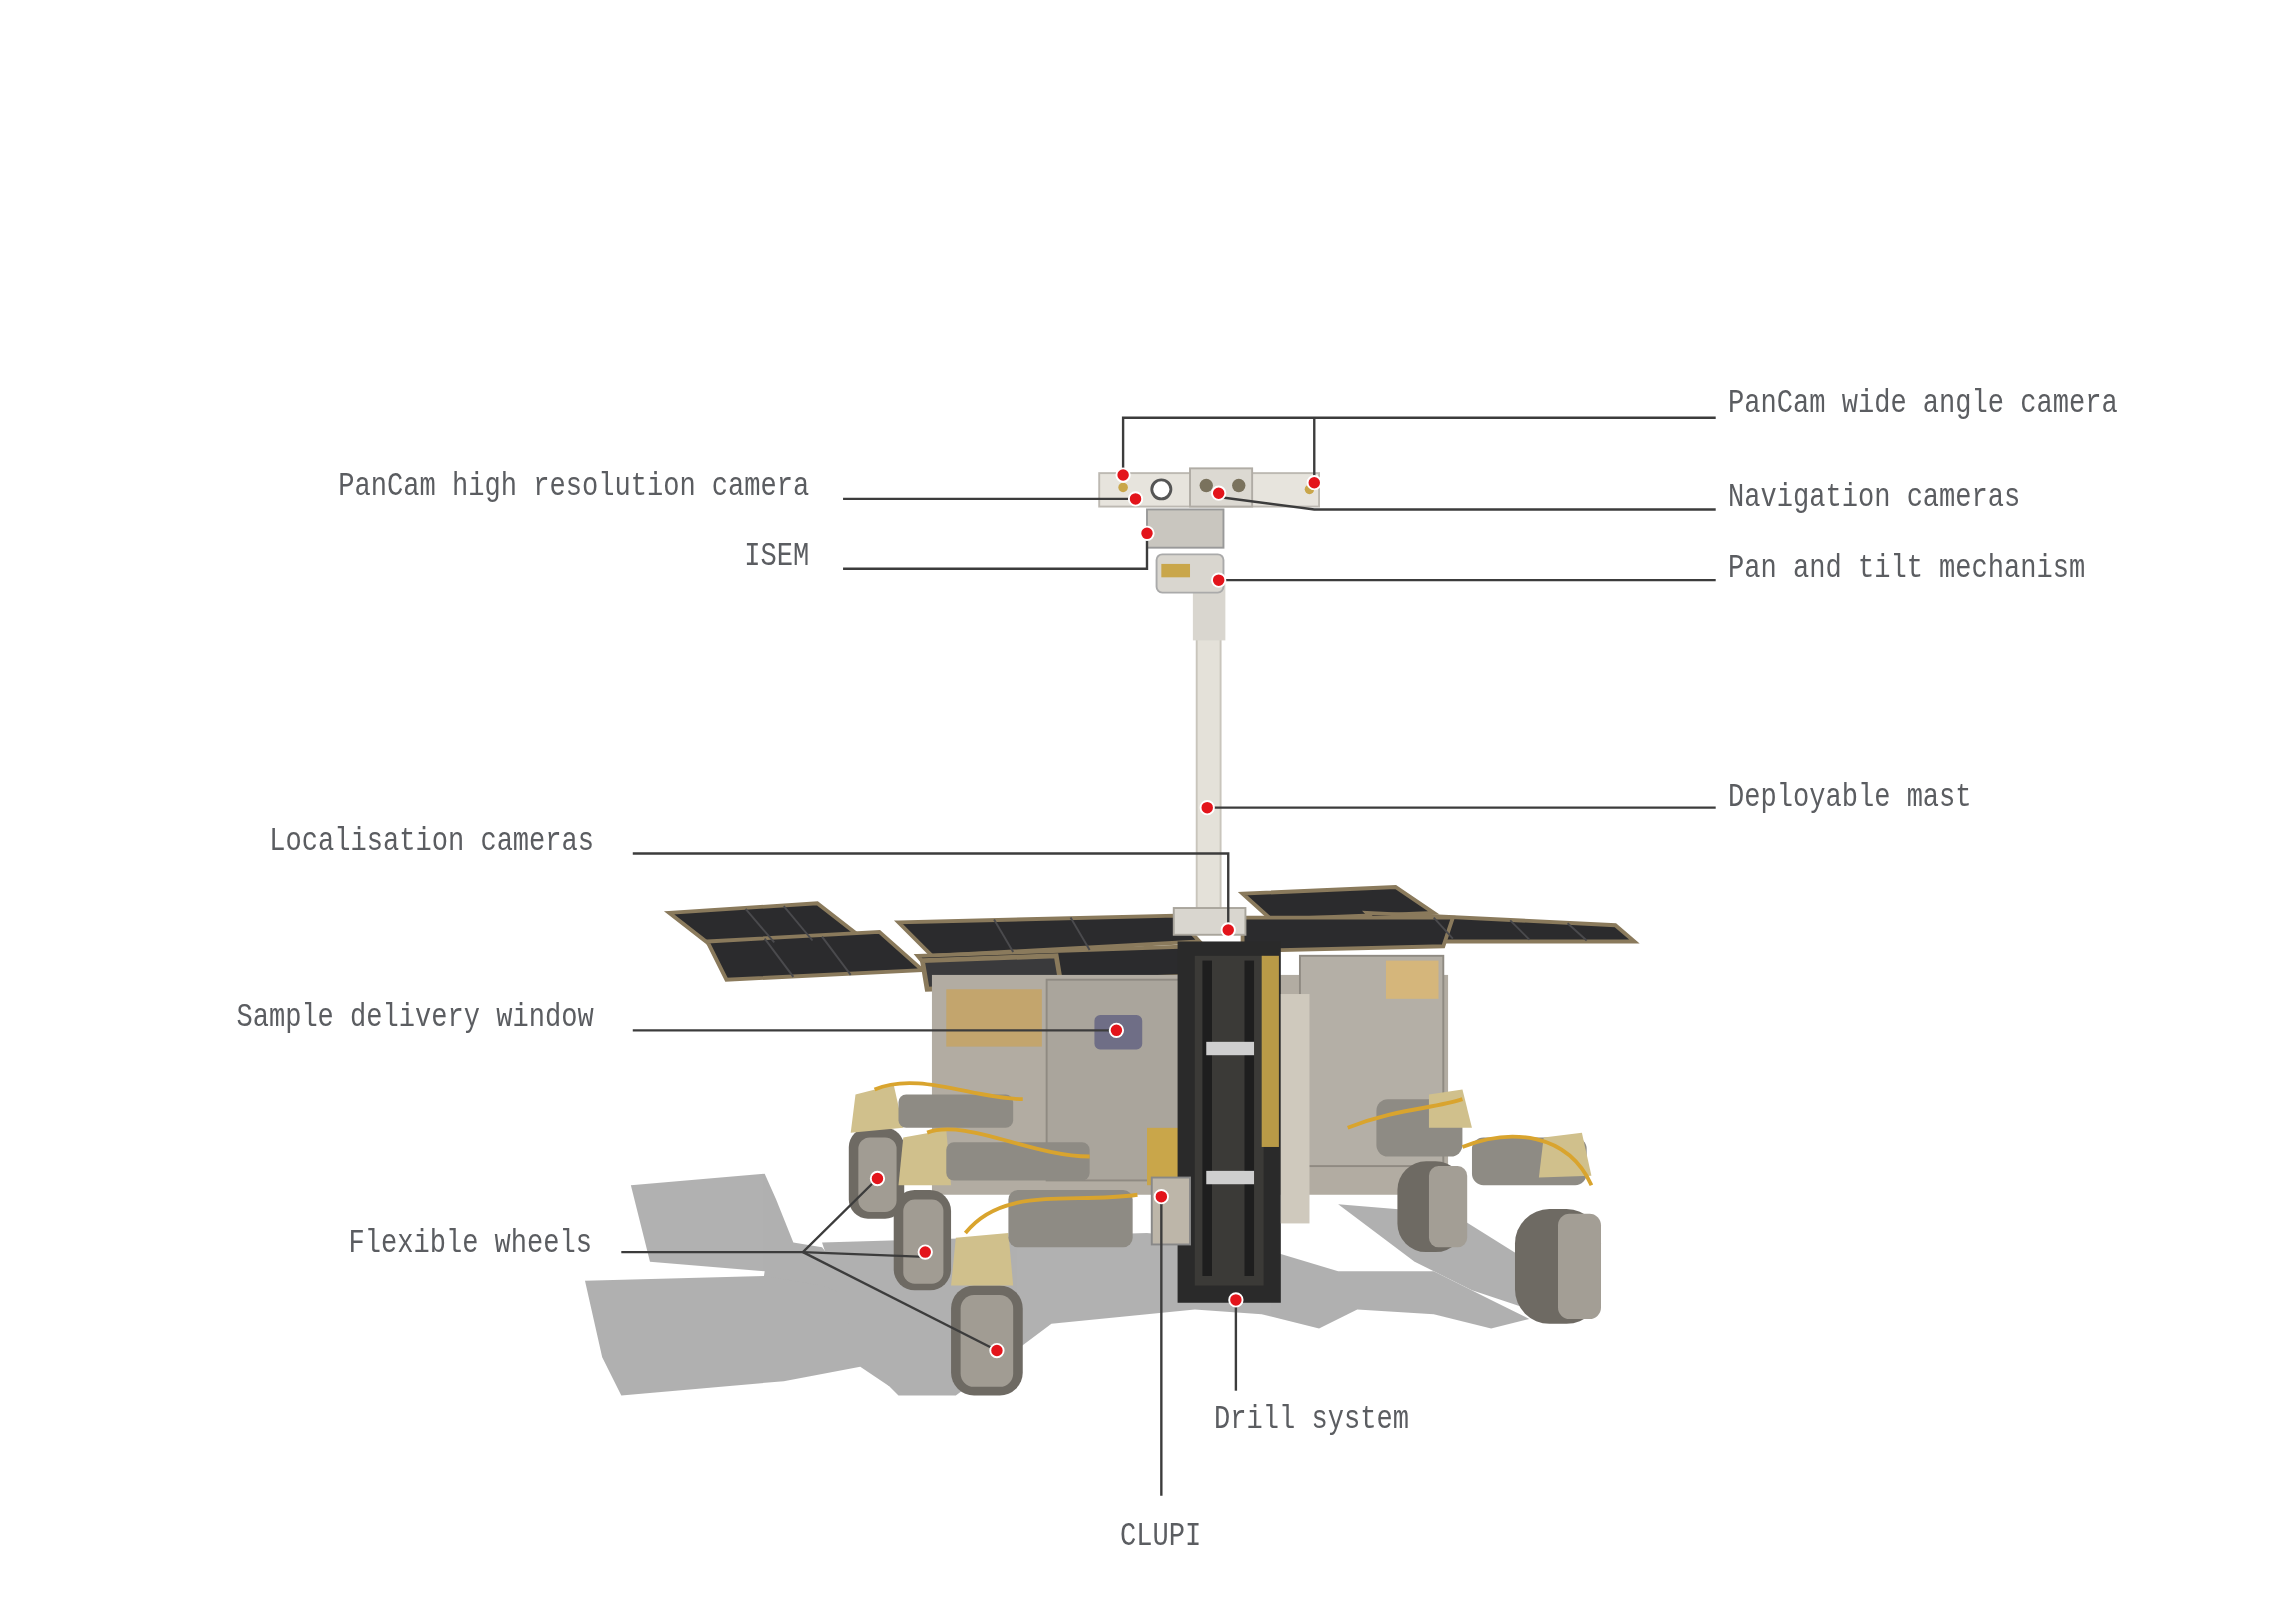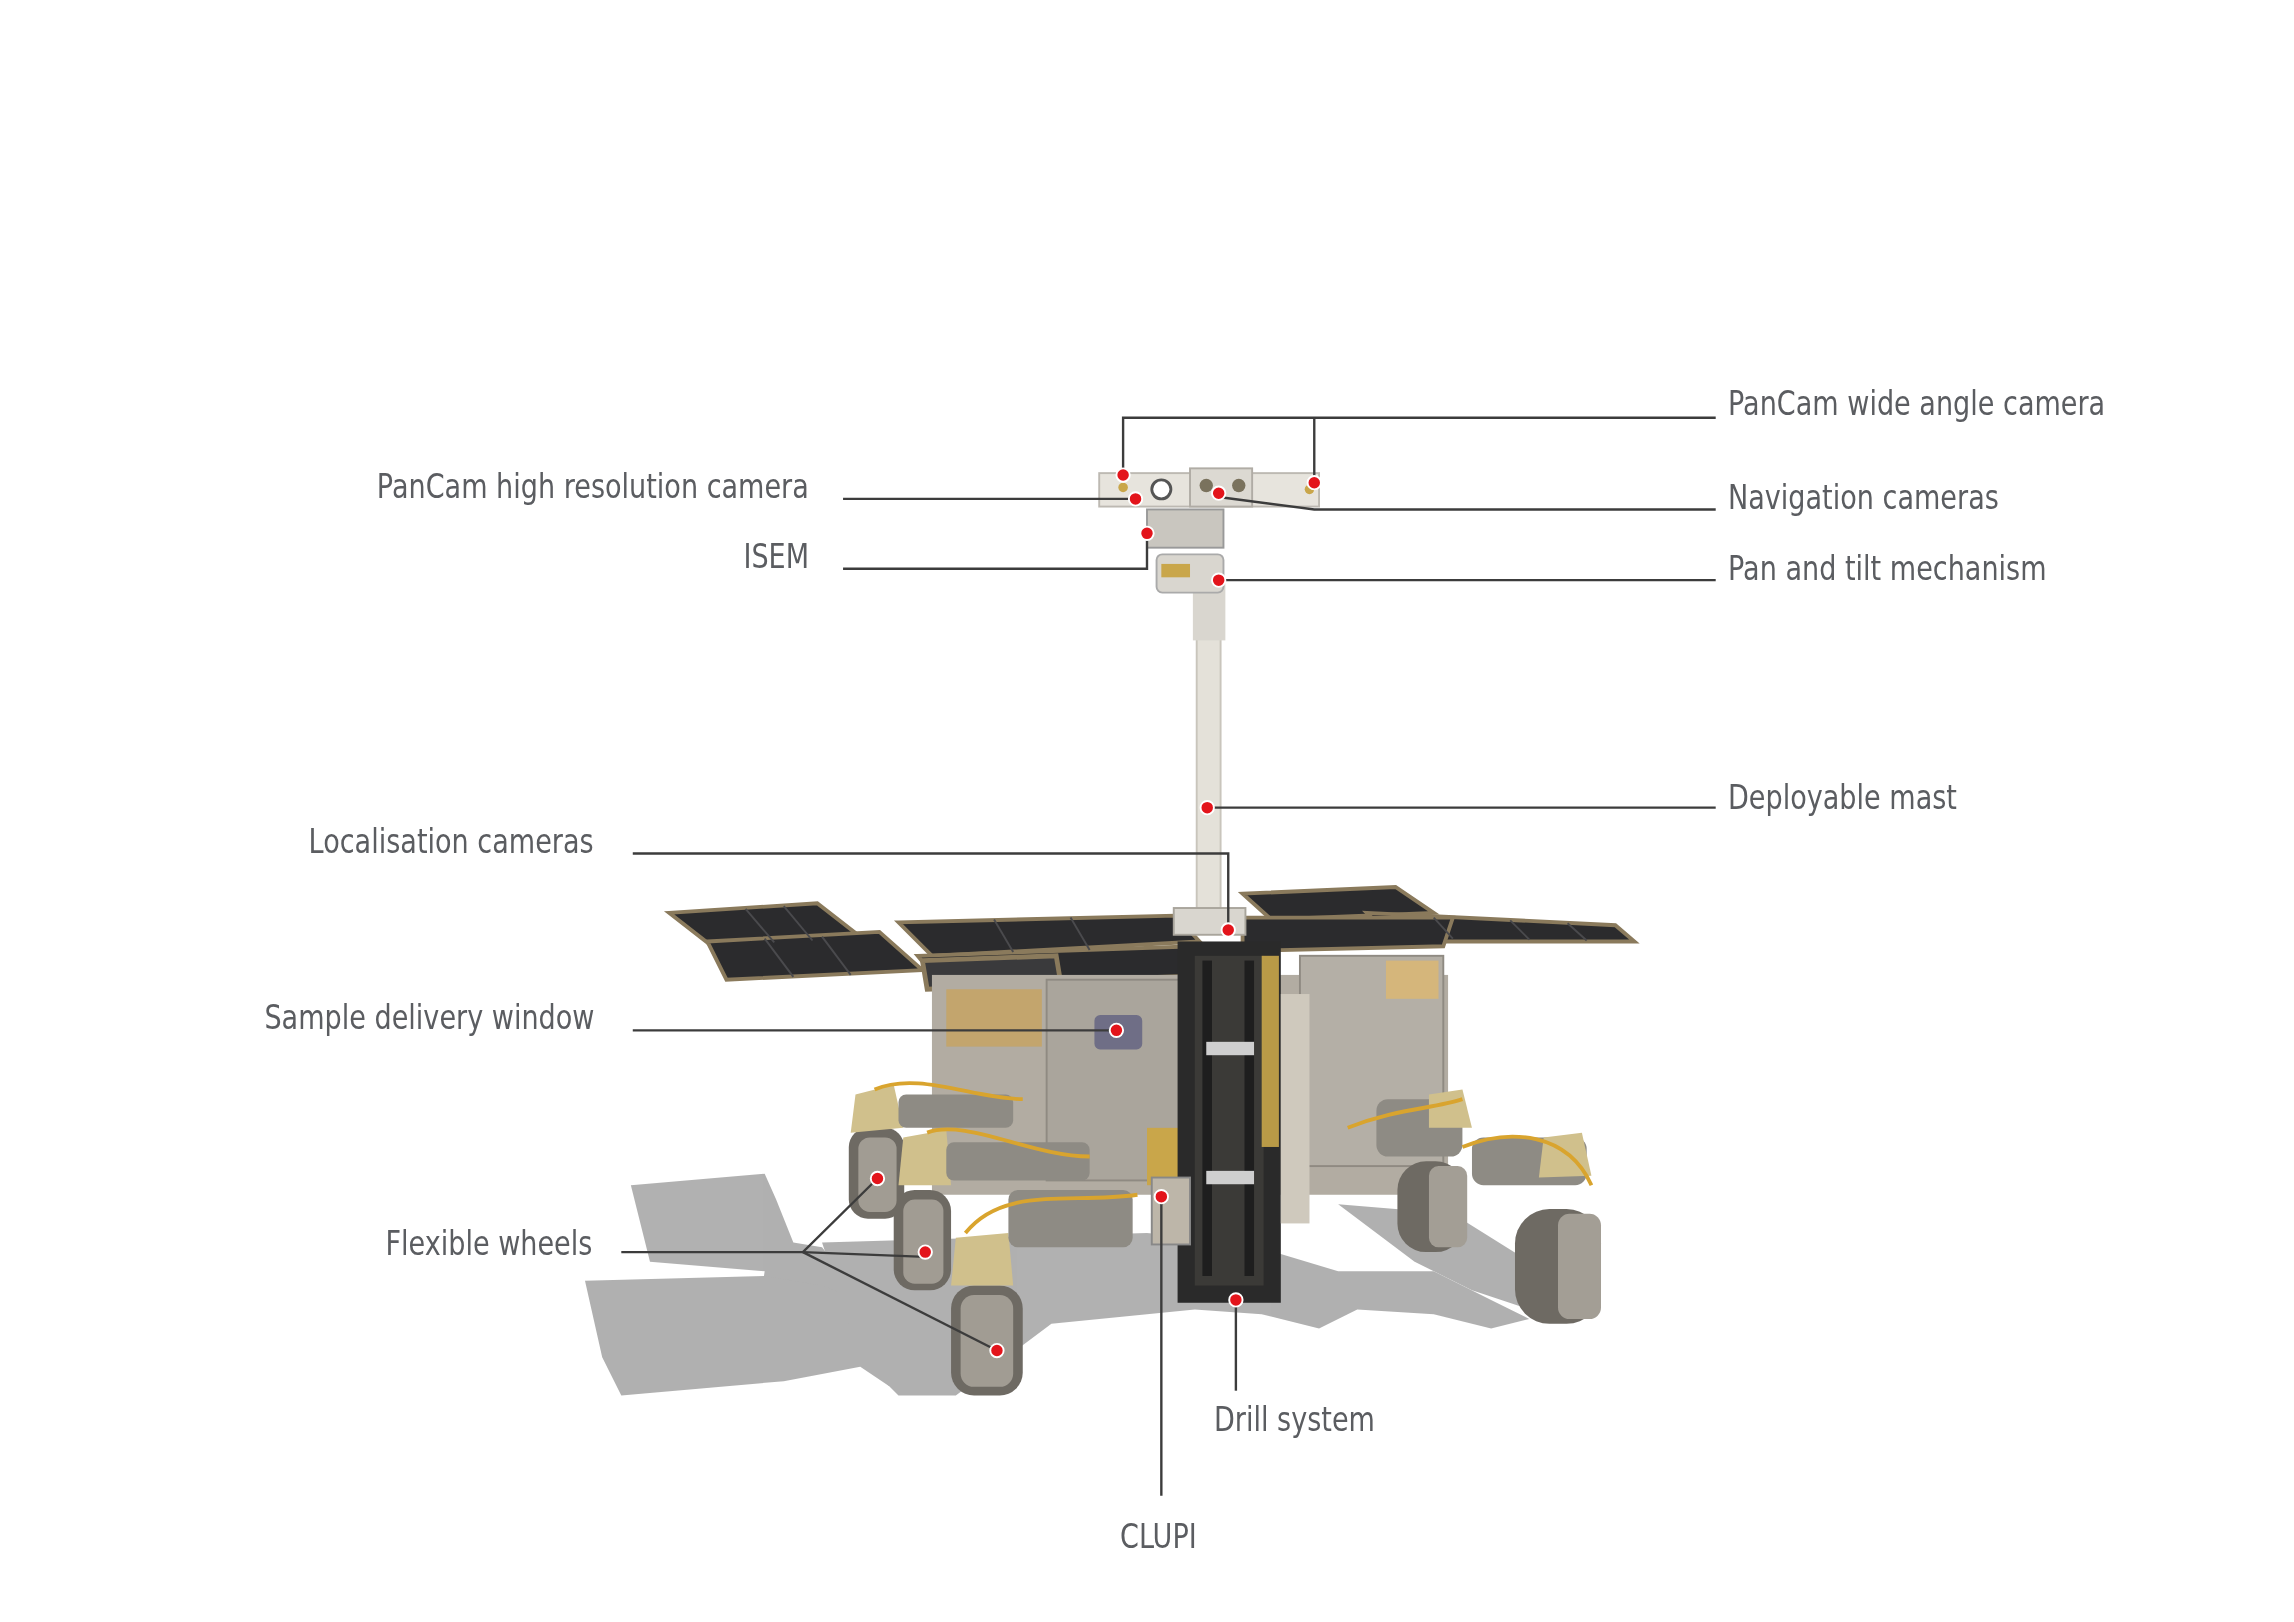--- a/index.html
+++ b/index.html
@@ -1,18 +1,18 @@
 <!DOCTYPE html>
 <html><head>
 <meta charset="utf-8">
 <style>
   html, body { margin: 0; padding: 0; background: #ffffff; }
   body { width: 2294px; height: 1622px; position: relative; overflow: hidden;
          font-family: "DejaVu Sans", "Liberation Sans", sans-serif; }
-  #stage { position: absolute; left: 0; top: 0; width: 2276px; height: 1622px; }
+  #stage { position: absolute; left: 0; top: 0; width: 2276px; height: 1622px; font-family: Liberation Mono, monospace; }
   .label { position: absolute; font-size: 33px; color: #5b5d61; white-space: nowrap;
            letter-spacing: 0px; line-height: 1; transform: scaleX(0.82); }
   .label.right-anchor { transform-origin: 100% 50%; }
   .label.left-anchor  { transform-origin: 0% 50%; }
 </style>
 </head>
 <body>
 
 <div id="stage">
 

